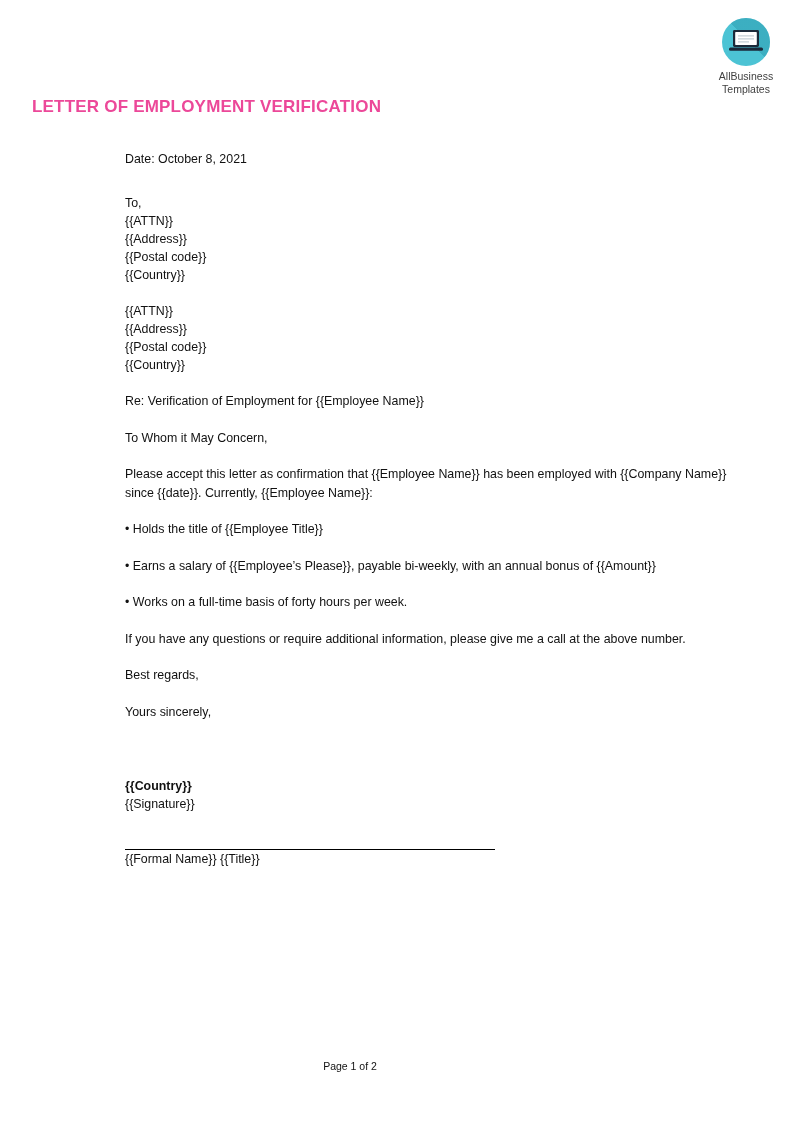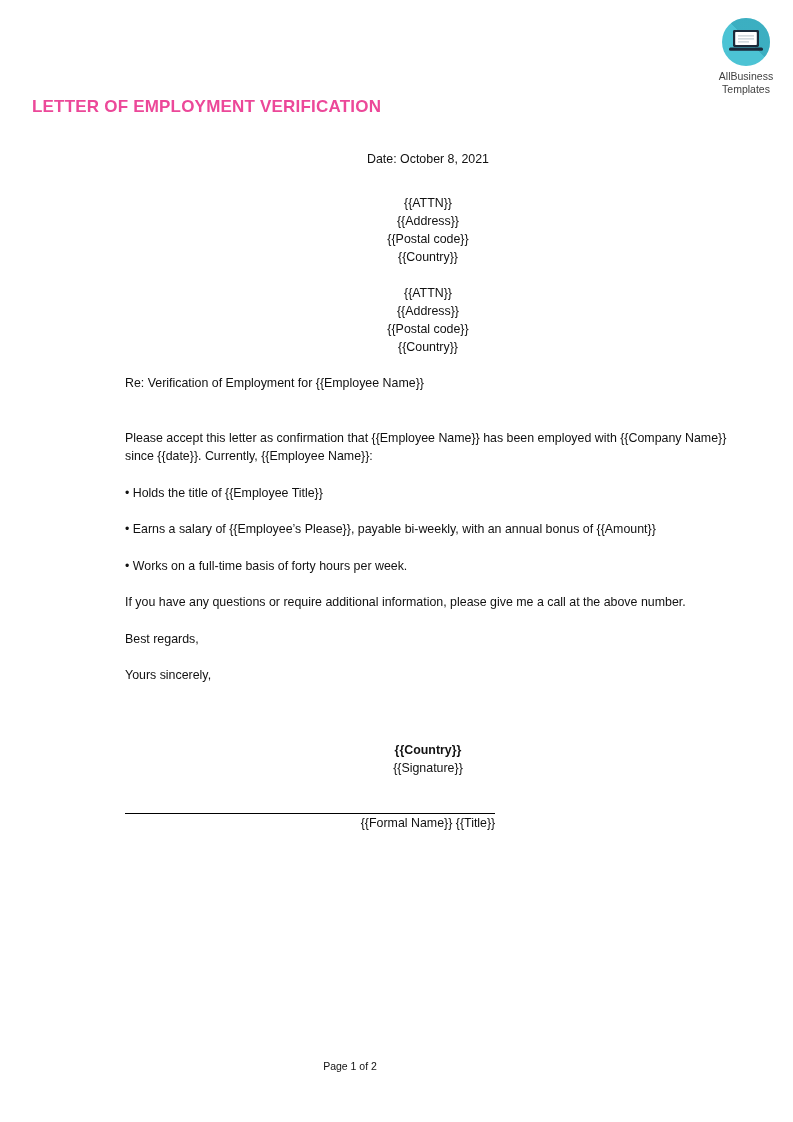--- a/index.html
+++ b/index.html
@@ -83,21 +83,21 @@
     font-size: 12.4px;
     line-height: 18px;
     color: #111;
   }
   .blk { margin: 0; }
   .gap-sm { height: 18px; }
   .gap-md { height: 26px; }
   .gap-lg { height: 36px; }
   .gap-xl { height: 56px; }
 
-  .addr-line { margin: 0; line-height: 18px; text-align: center; }
+  .addr-line { margin: 0; line-height: 18px; }
   .para { margin: 0; line-height: 18.5px; }
   .bullet { margin: 0; line-height: 18.5px; }
 
   .bold { font-weight: bold; }
 
   .sig-rule {
     width: 370px;
     height: 0;
     border-top: 1.3px solid #000;
     margin: 0;
@@ -137,20 +137,21 @@
 
   <div class="doc-title">LETTER OF EMPLOYMENT VERIFICATION</div>
 
   <div class="body-area">
 
     <p class="blk addr-line">Date:  October 8, 2021</p>
 
     <div class="gap-md"></div>
 
     <div>
+      <p class="addr-line">To,</p>
       <p class="addr-line">{{ATTN}}</p>
       <p class="addr-line">{{Address}}</p>
       <p class="addr-line">{{Postal code}}</p>
       <p class="addr-line">{{Country}}</p>
     </div>
 
     <div class="gap-sm"></div>
 
     <div>
       <p class="addr-line">{{ATTN}}</p>
@@ -158,20 +159,21 @@
       <p class="addr-line">{{Postal code}}</p>
       <p class="addr-line">{{Country}}</p>
     </div>
 
     <div class="gap-sm"></div>
 
     <p class="para">Re: Verification of Employment for {{Employee Name}}</p>
 
     <div class="gap-sm"></div>
 
+    <p class="para">To Whom it May Concern,</p>
 
     <div class="gap-sm"></div>
 
     <p class="para">Please accept this letter as confirmation that {{Employee Name}} has been employed with {{Company Name}} since {{date}}. Currently, {{Employee Name}}:</p>
 
     <div class="gap-sm"></div>
 
     <p class="bullet">• Holds the title of {{Employee Title}}</p>
 
     <div class="gap-sm"></div>

